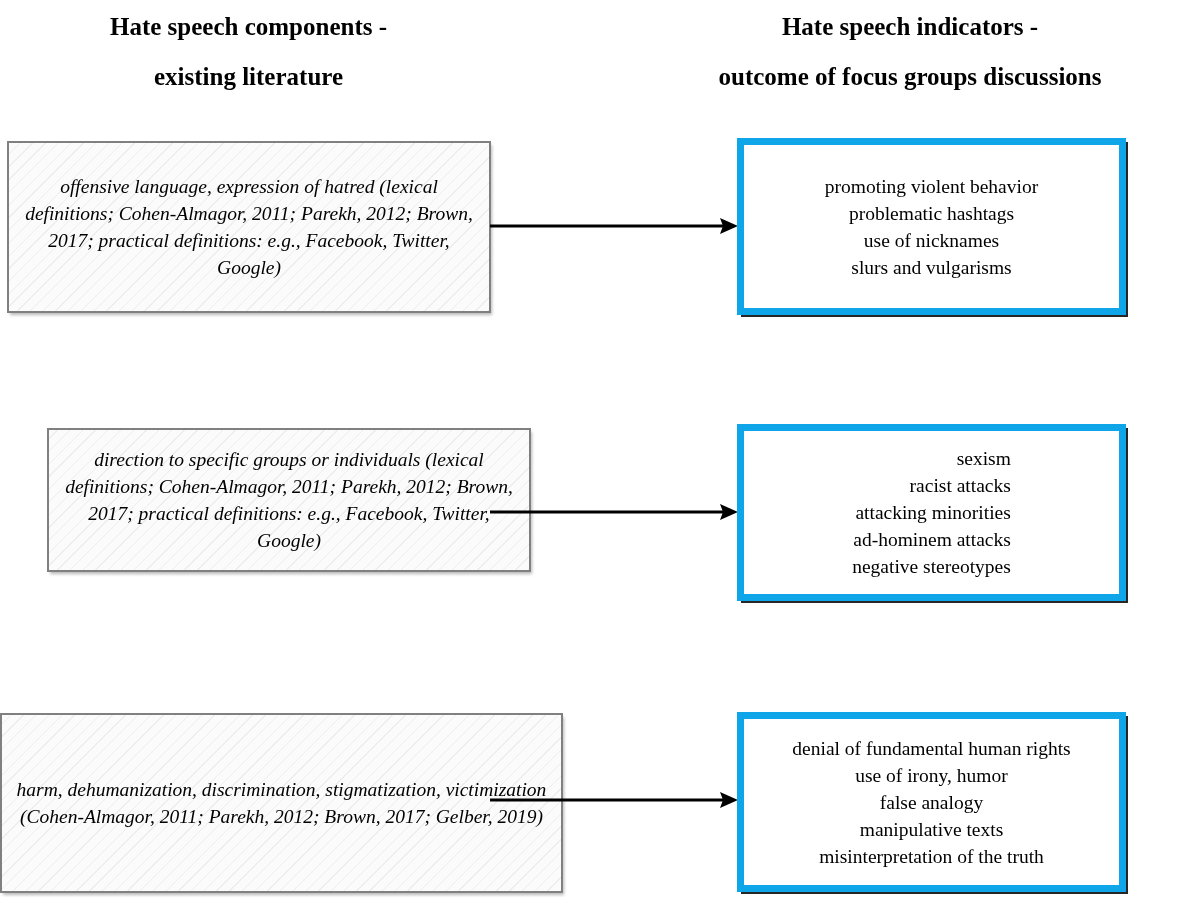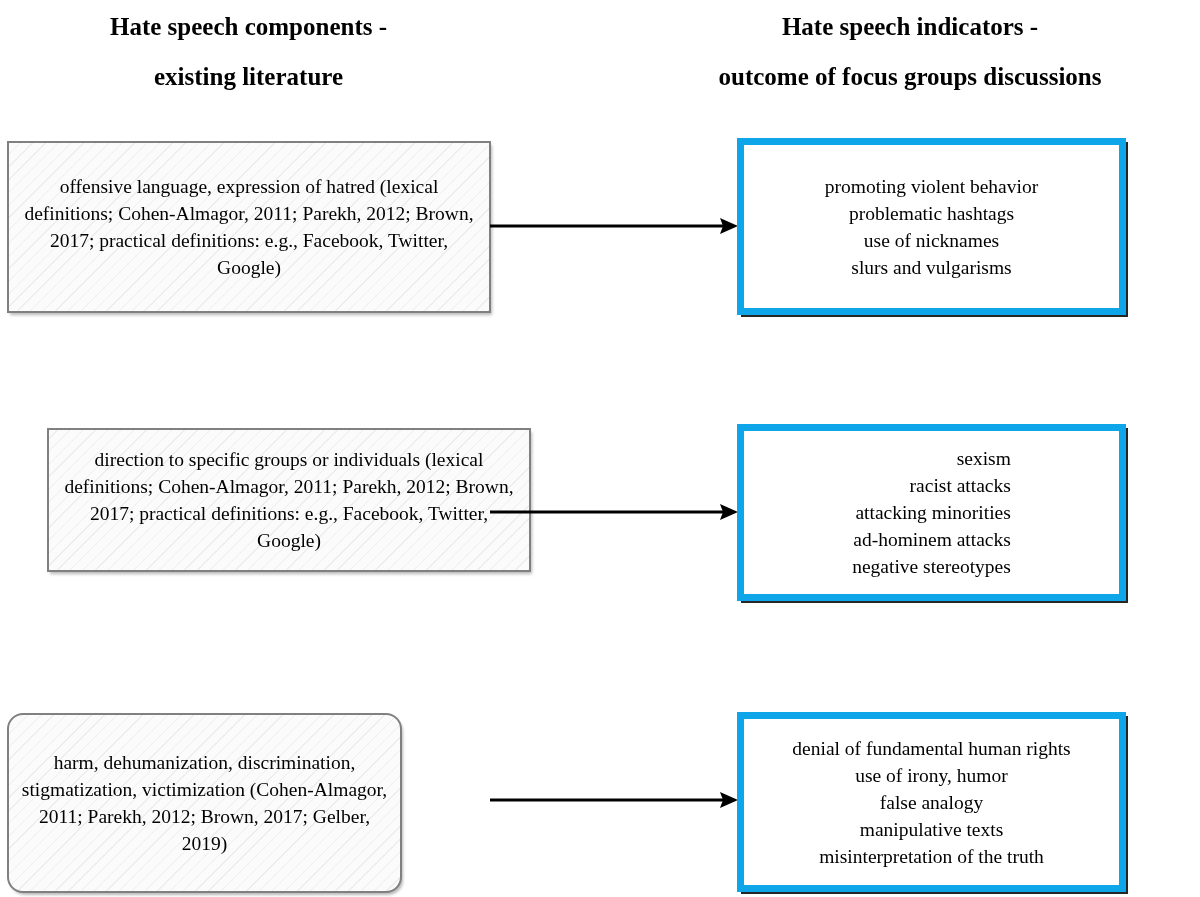--- a/index.html
+++ b/index.html
@@ -65,37 +65,38 @@
     background-color: #fbfbfb;
     background-image:
       repeating-linear-gradient(
         -45deg,
         rgba(0,0,0,0.055) 0px,
         rgba(0,0,0,0.055) 1px,
         rgba(0,0,0,0) 1px,
         rgba(0,0,0,0) 9px
       );
     box-shadow: 2px 3px 3px -1px rgba(0,0,0,0.28);
+    font-style: italic;
   }
 
   .box-right {
     border: 7px solid #0ea5e9;
     background: #ffffff;
     box-shadow: 3px 3px 0 -1px rgba(0,0,0,0.85);
   }
 
   .box p {
     margin: 0;
     padding: 0 10px;
   }
 
   
   #box-l1 { left: 7px;  top: 141px; width: 484px; height: 172px; }
   #box-l2 { left: 13px;  top: 428px; width: 484px; height: 144px; margin-left: 34px; }
-  #box-l3 { left: 7px;  top: 713px; width: 395px; height: 180px; border-radius: 16px; }
+  #box-l3 { left: 0;  top: 713px; width: 563px; height: 180px; }
 
   
   #box-r1 { left: 737px; top: 138px; width: 389px; height: 177px; }
   #box-r2 { left: 737px; top: 424px; width: 389px; height: 177px; }
   #box-r3 { left: 737px; top: 712px; width: 389px; height: 180px; }
 
   
   .arrow {
     position: absolute;
     left: 490px;

